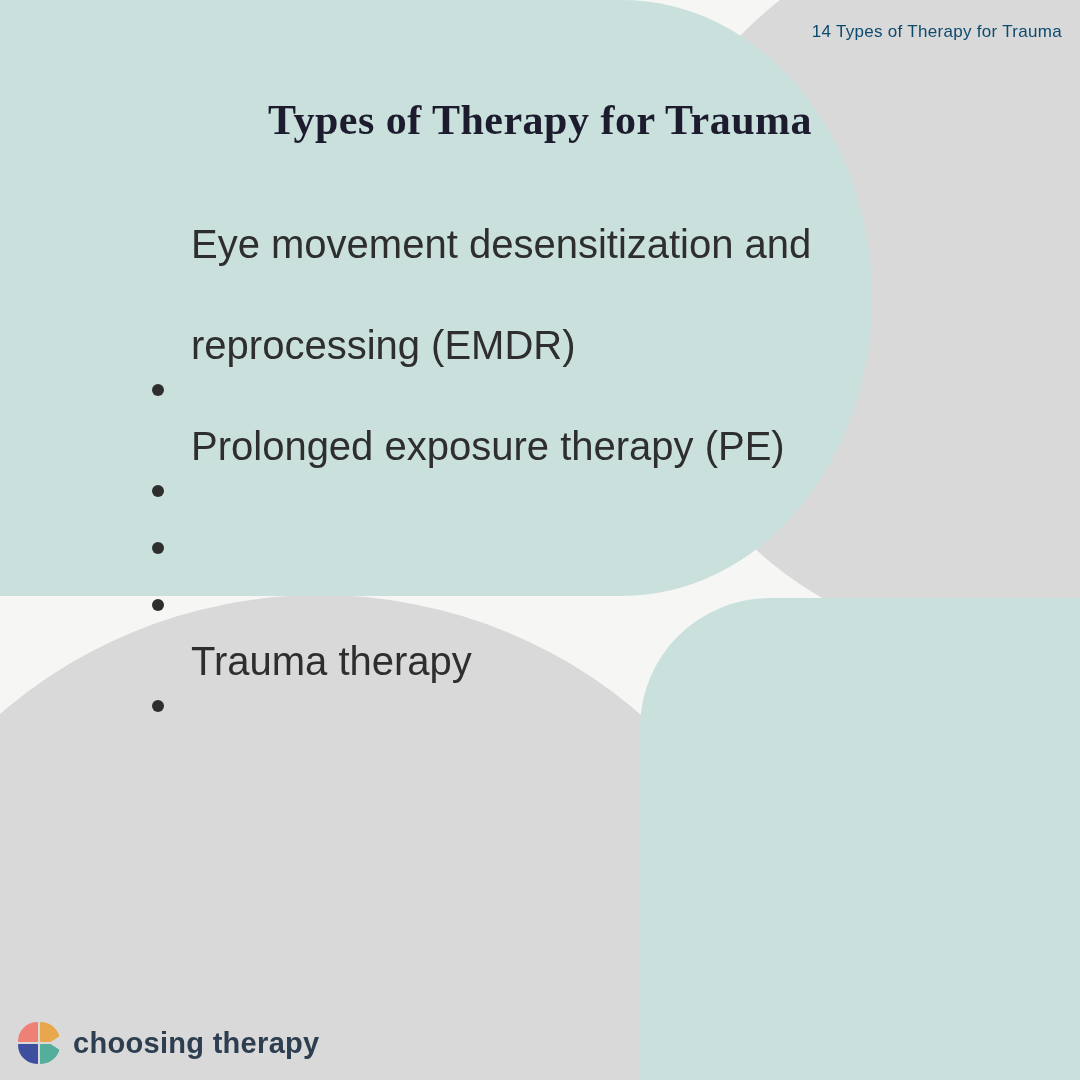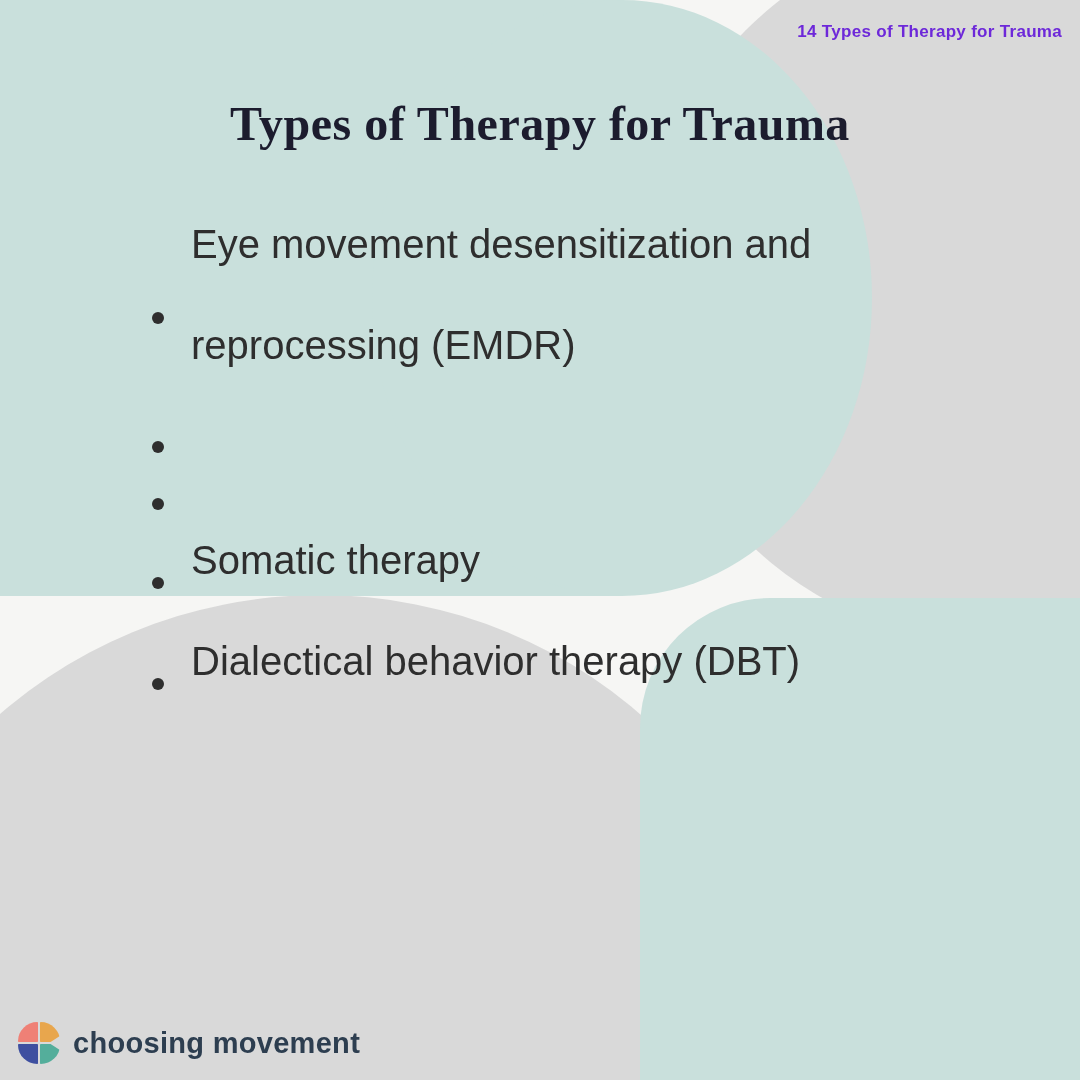--- a/index.html
+++ b/index.html
@@ -47,49 +47,48 @@
     border-top-left-radius: 130px;
     background: #c9e0dc;
   }
 
   
   .tagline {
     position: absolute;
     top: 22px; right: 18px;
     font-size: 17px;
     letter-spacing: 0.3px;
-    color: #6d28d9;
-    font-weight: bold;
+    color: #0c4a6e;
   }
 
   
   .title {
     position: absolute;
     top: 96px; left: 0;
     width: 100%;
     margin: 0;
     text-align: center;
     font-family: "Liberation Serif", serif;
     font-weight: 700;
-    font-size: 48px;
+    font-size: 42px;
     letter-spacing: 0.5px;
     color: #1c1c2e;
   }
 
   
   .therapy-list {
     position: absolute;
     left: 152px; top: 194px;
     width: 800px;
     margin: 0; padding: 0;
     list-style: none;
   }
   .therapy-item {
     display: flex;
-    align-items: center;
+    align-items: flex-end;
   }
   .therapy-item .dot {
     flex: none;
     width: 12px; height: 12px;
     margin: 45px 27px 0 0;
     border-radius: 50%;
     background: #2e2e2e;
   }
   .therapy-item .item-text {
     display: block;
@@ -148,45 +147,45 @@
 
   <h1 class="title">Types of Therapy for Trauma</h1>
 
   <ul class="therapy-list">
 
       <li class="therapy-item">
         <span class="dot"></span>
         <span class="item-text">Eye movement desensitization and reprocessing (EMDR)</span>
       </li>
 
+      <li class="therapy-item">
+        <span class="dot"></span>
+        <span class="item-text">Prolonged exposure therapy (PE)</span>
+      </li>
 
 
       <li class="therapy-item">
         <span class="dot"></span>
       </li>
 
       <li class="therapy-item">
         <span class="dot"></span>
       </li>
 
       <li class="therapy-item">
         <span class="dot"></span>
-        <span class="item-text">Somatic therapy</span>
+        <span class="item-text">Trauma therapy</span>
       </li>
 
-      <li class="therapy-item">
-        <span class="dot"></span>
-        <span class="item-text">Dialectical behavior therapy (DBT)</span>
-      </li>
     </ul>
 
   <div class="brand">
     <div class="logo">
       <div class="q q-tl"></div>
       <div class="q q-tr"></div>
       <div class="q q-bl"></div>
       <div class="q q-br"></div>
       <div class="notch"></div>
     </div>
-    <div class="brand-name">choosing movement</div>
+    <div class="brand-name">choosing therapy</div>
   </div>
 
 </div>
 
 </body></html>

